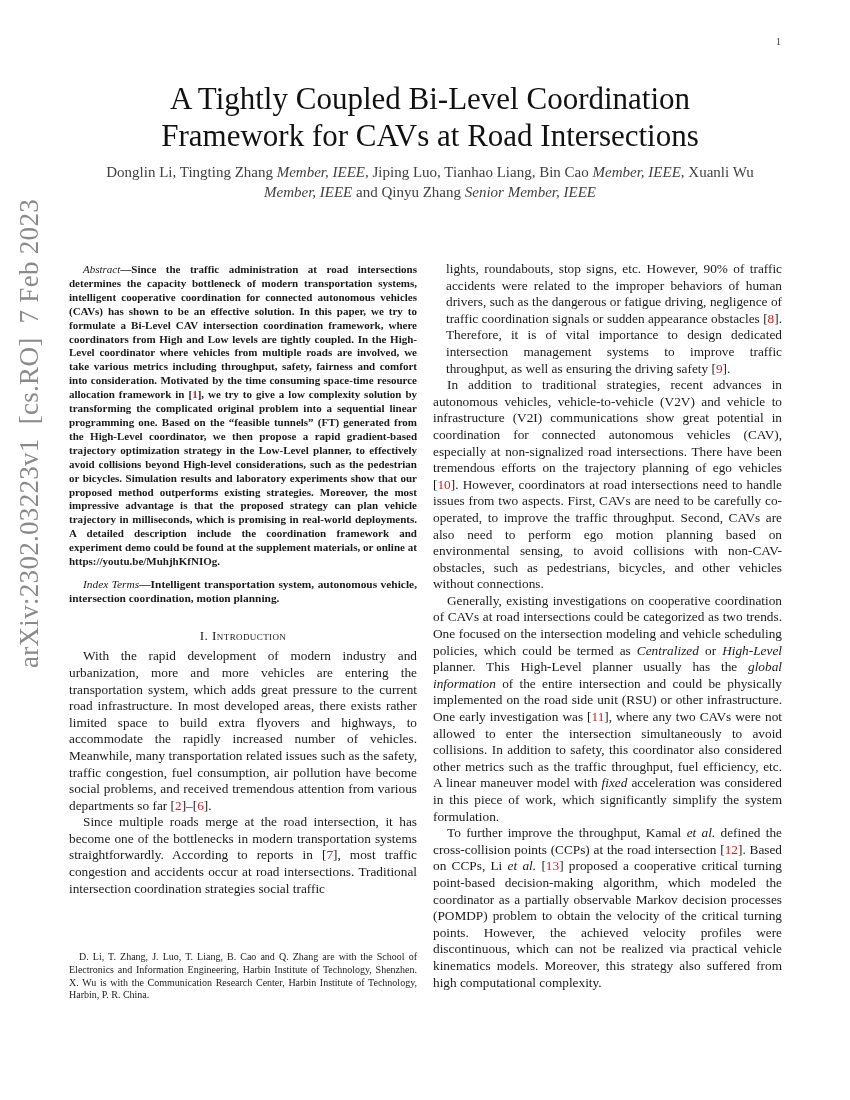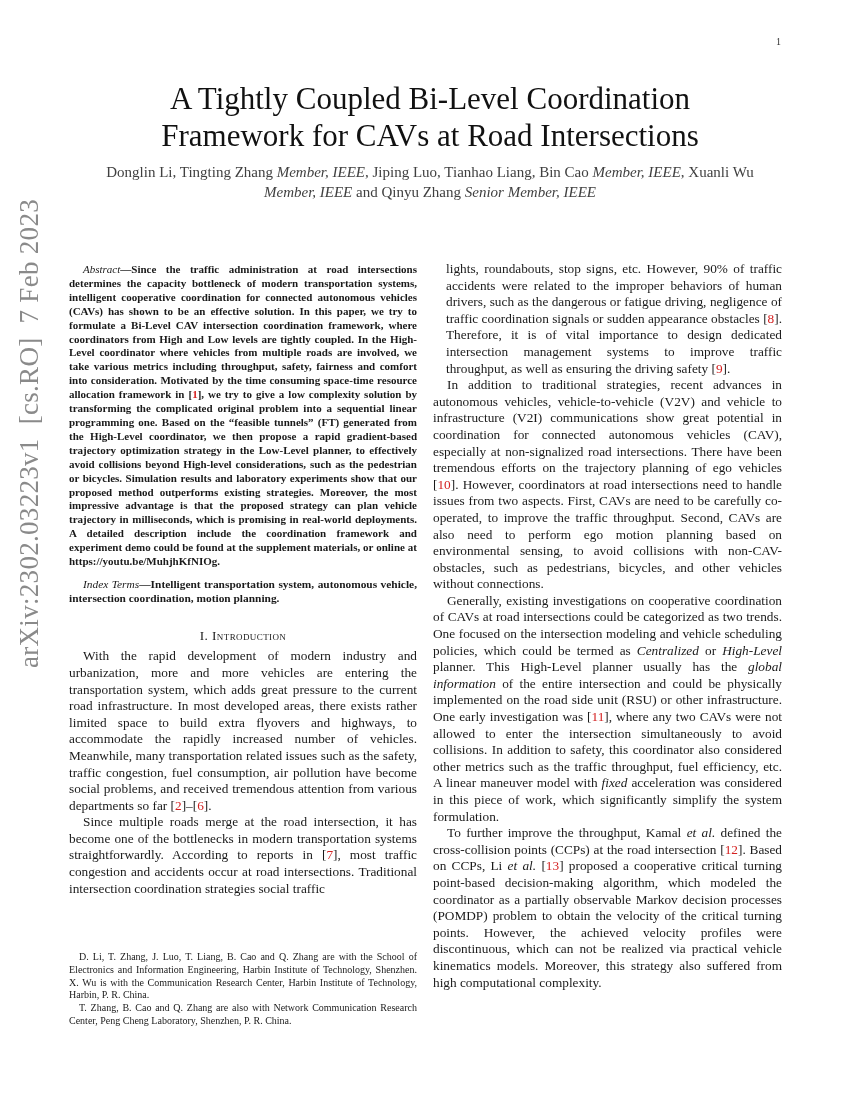--- a/index.html
+++ b/index.html
@@ -142,21 +142,20 @@
 
   <div class="section-heading">I. Introduction</div>
 
   <p class="para"><span>With the rapid development of modern industry and urbanization, more and more vehicles are entering the transportation system, which adds great pressure to the current road infrastructure. In most developed areas, there exists rather limited space to build extra flyovers and highways, to accommodate the rapidly increased number of vehicles. Meanwhile, many transportation related issues such as the safety, traffic congestion, fuel consumption, air pollution have become social problems, and received tremendous attention from various departments so far [</span><span class="cite">2</span><span>]–[</span><span class="cite">6</span><span>].</span></p>
 
   <p class="para"><span>Since multiple roads merge at the road intersection, it has become one of the bottlenecks in modern transportation systems straightforwardly. According to reports in [</span><span class="cite">7</span><span>], most traffic congestion and accidents occur at road intersections. Traditional intersection coordination strategies social traffic</span></p>
 </div>
 
 <div class="footnotes">
   <p>D. Li, T. Zhang, J. Luo, T. Liang, B. Cao and Q. Zhang are with the School of Electronics and Information Engineering, Harbin Institute of Technology, Shenzhen. X. Wu is with the Communication Research Center, Harbin Institute of Technology, Harbin, P. R. China.</p>
-  <p>T. Zhang, B. Cao and Q. Zhang are also with Network Communication Research Center, Peng Cheng Laboratory, Shenzhen, P. R. China.</p>
 </div>
 
 <div class="col col-right">
   <p class="para noindent"><span>lights, roundabouts, stop signs, etc. However, 90% of traffic accidents were related to the improper behaviors of human drivers, such as the dangerous or fatigue driving, negligence of traffic coordination signals or sudden appearance obstacles [</span><span class="cite">8</span><span>]. Therefore, it is of vital importance to design dedicated intersection management systems to improve traffic throughput, as well as ensuring the driving safety [</span><span class="cite">9</span><span>].</span></p>
 
   <p class="para"><span>In addition to traditional strategies, recent advances in autonomous vehicles, vehicle-to-vehicle (V2V) and vehicle to infrastructure (V2I) communications show great potential in coordination for connected autonomous vehicles (CAV), especially at non-signalized road intersections. There have been tremendous efforts on the trajectory planning of ego vehicles [</span><span class="cite">10</span><span>]. However, coordinators at road intersections need to handle issues from two aspects. First, CAVs are need to be carefully co-operated, to improve the traffic throughput. Second, CAVs are also need to perform ego motion planning based on environmental sensing, to avoid collisions with non-CAV-obstacles, such as pedestrians, bicycles, and other vehicles without connections.</span></p>
 
 
   <p class="para"><span>Generally, existing investigations on cooperative coordination of CAVs at road intersections could be categorized as two trends. One focused on the intersection modeling and vehicle scheduling policies, which could be termed as </span><i>Centralized</i><span> or </span><i>High-Level</i><span> planner. This High-Level planner usually has the </span><i>global information</i><span> of the entire intersection and could be physically implemented on the road side unit (RSU) or other infrastructure. One early investigation was [</span><span class="cite">11</span><span>], where any two CAVs were not allowed to enter the intersection simultaneously to avoid collisions. In addition to safety, this coordinator also considered other metrics such as the traffic throughput, fuel efficiency, etc. A linear maneuver model with </span><i>fixed</i><span> acceleration was considered in this piece of work, which significantly simplify the system formulation.</span></p>
 

